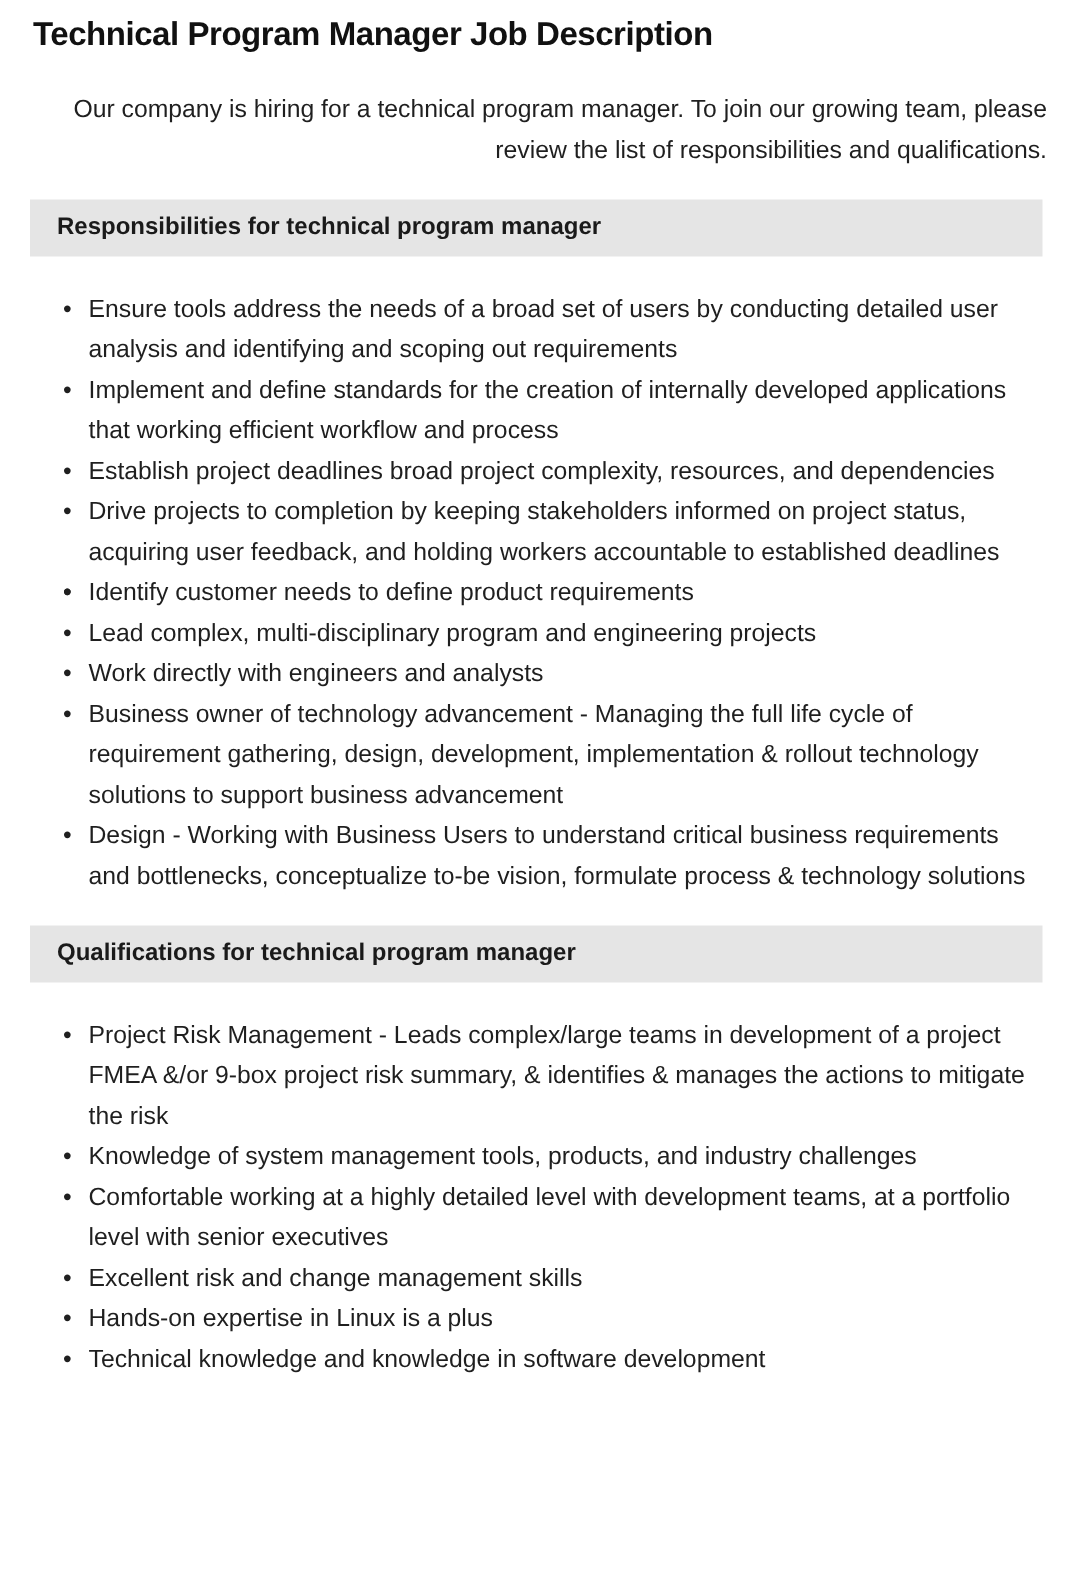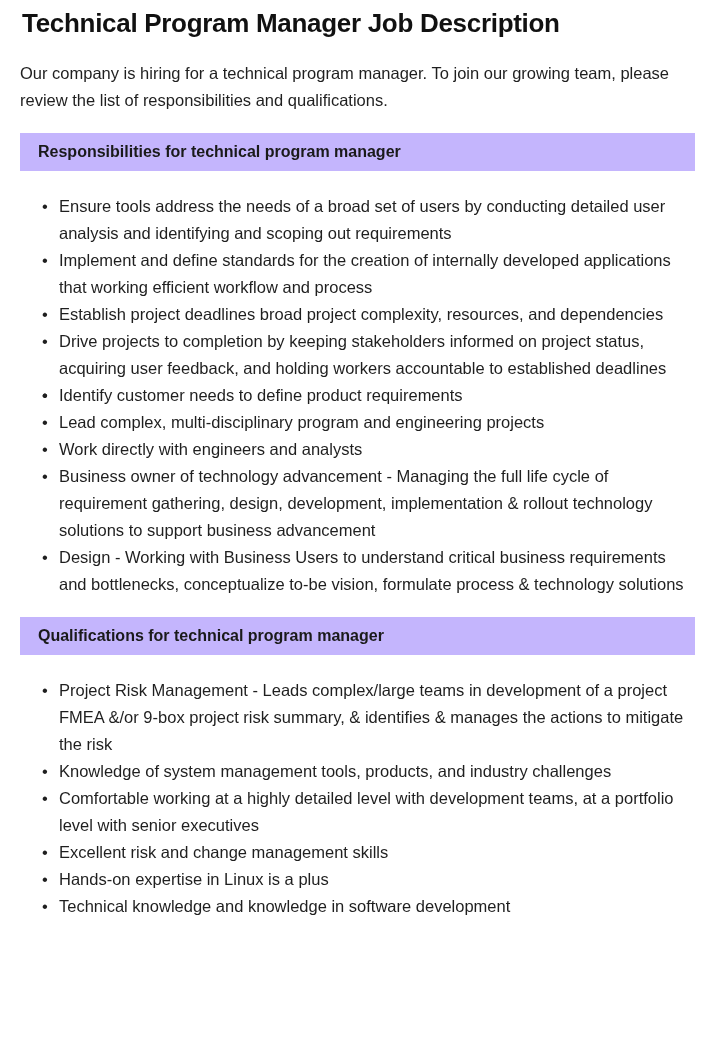--- a/index.html
+++ b/index.html
@@ -21,44 +21,45 @@
     height: 1057px;
     position: relative;
     box-sizing: border-box;
     padding: 0;
   }
 
   
   .doc-title {
     margin: 0;
     padding: 4px 31px 0 22px;
-    font-size: 26px;
+    font-size: 22px;
     line-height: 38px;
     font-weight: bold;
     letter-spacing: -0.3px;
     color: #111111;
     white-space: nowrap;
   }
 
   
   .intro {
     margin: 0;
     padding: 18px 22px 0 20px;
     font-size: 16.5px;
     line-height: 27px;
     color: #1f1f1f;
+    text-align: right;
   }
 
   
   .section {
     margin: 0;
   }
   .section-header {
     margin: 19px 25px 0 20px;
-    background: #c4b5fd;
+    background: #e5e5e5;
     height: 38px;
     display: flex;
     align-items: center;
     padding: 0 18px;
     box-sizing: border-box;
   }
   .section-header-title {
     font-size: 16px;
     font-weight: bold;
     color: #1a1a1a;

